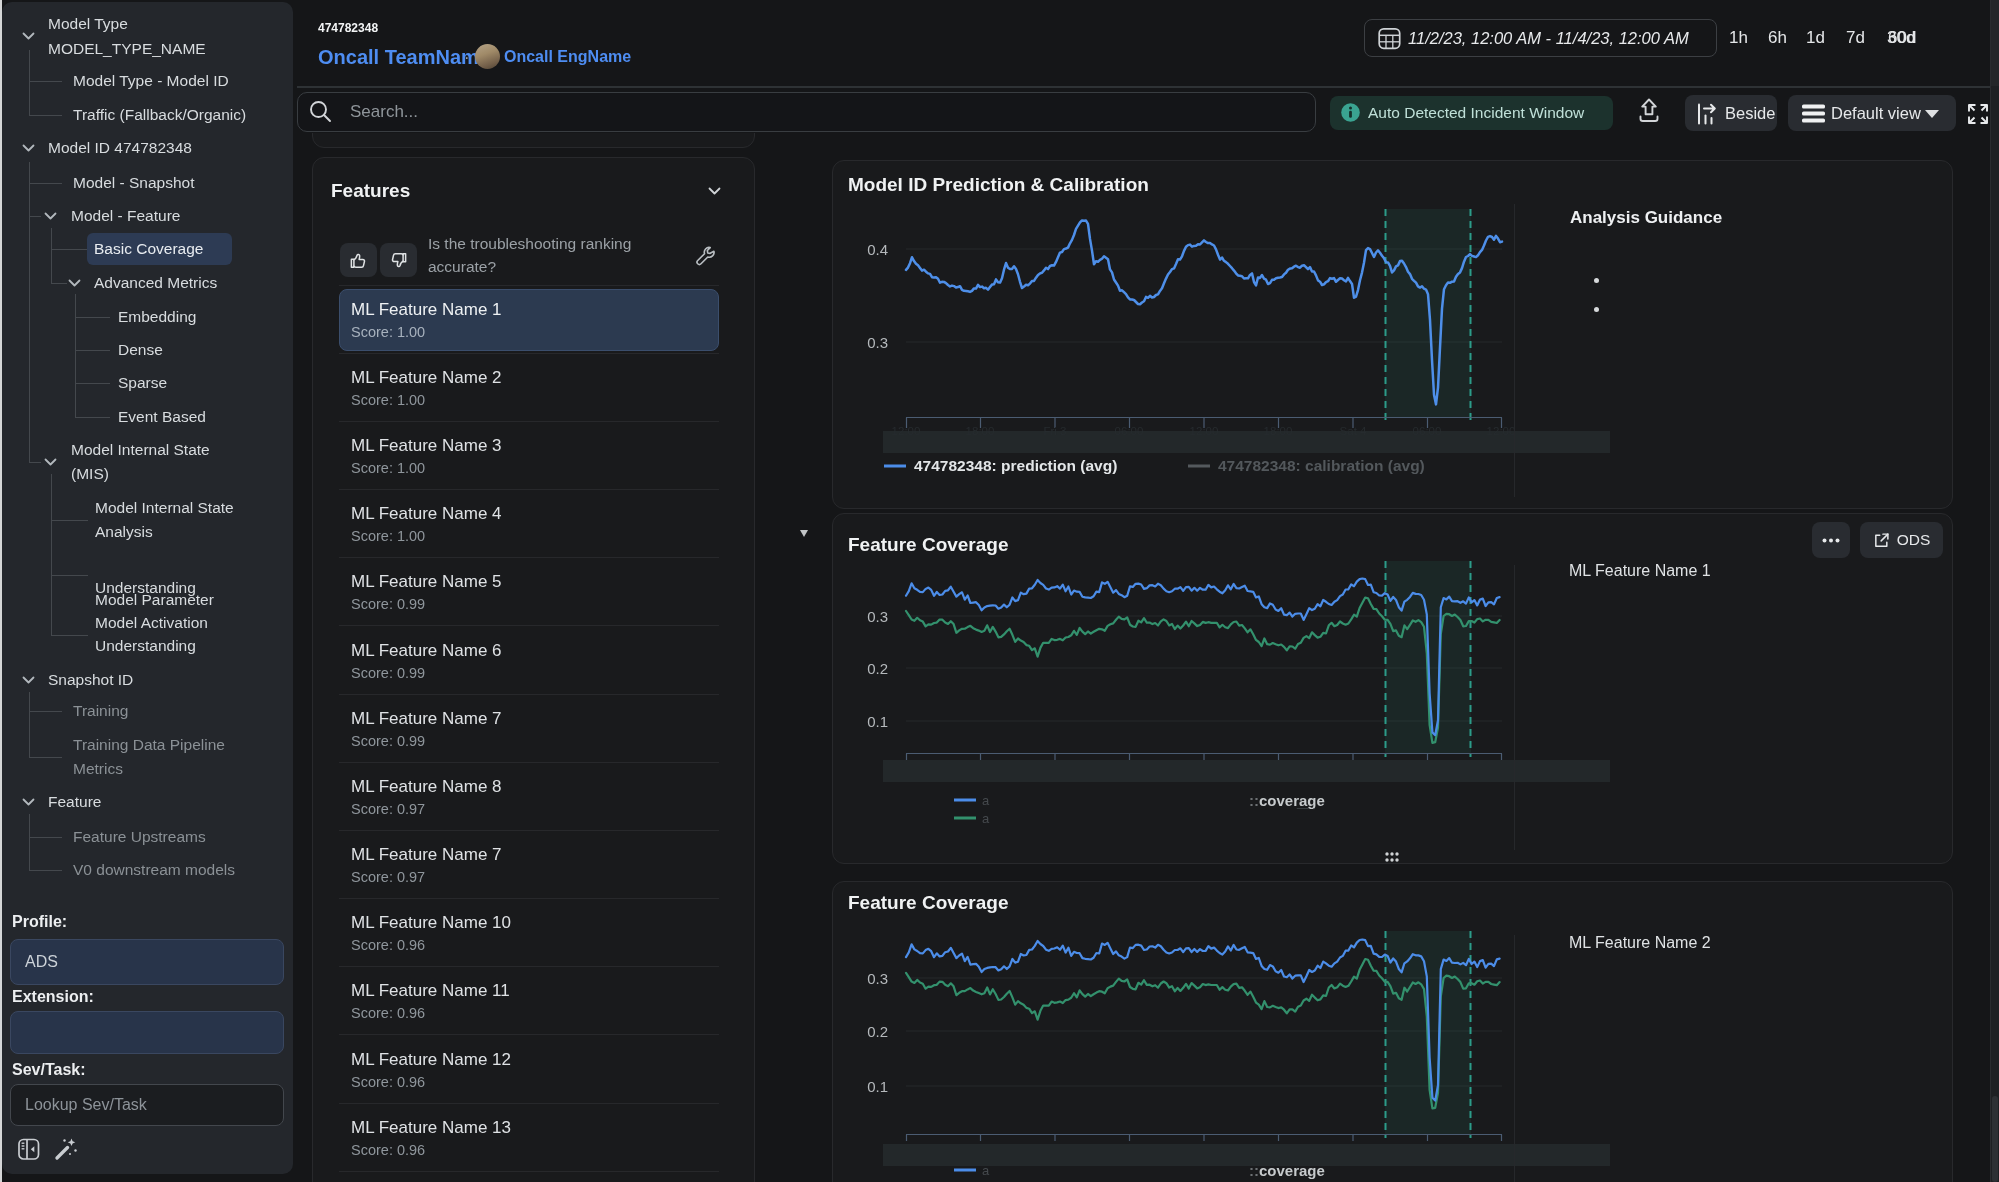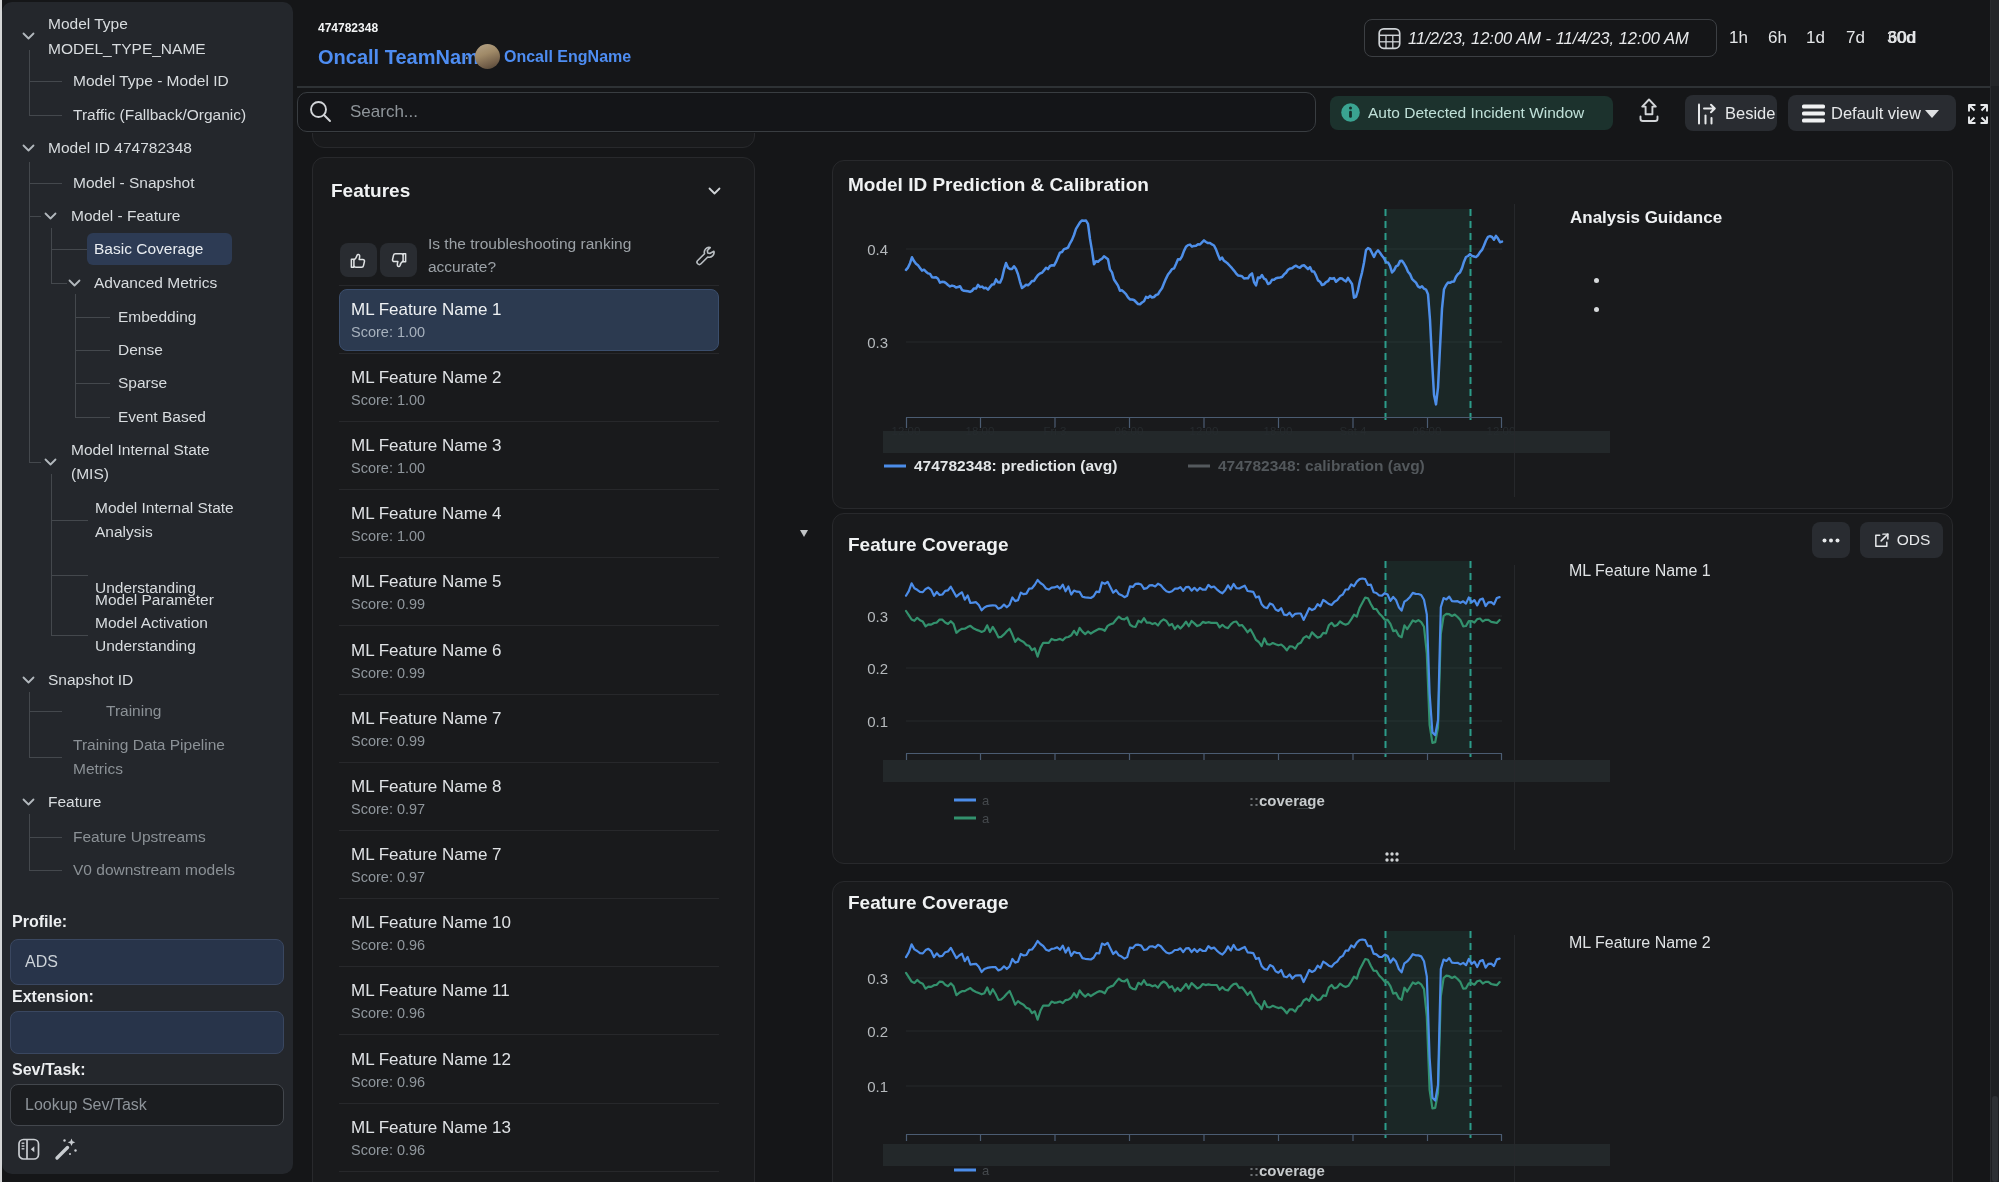--- a/index.html
+++ b/index.html
@@ -97,21 +97,21 @@
   <div class="tt" style="left:118px;top:417px;">Event Based</div>
   <div class="tt" style="left:71px;top:450px;">Model Internal State</div>
   <div class="tt" style="left:71px;top:474px;">(MIS)</div>
   <div class="tt" style="left:95px;top:508px;">Model Internal State</div>
   <div class="tt" style="left:95px;top:532px;">Analysis</div>
   <div class="tt" style="left:95px;top:564px;margin-top:36px;">Model Parameter</div>
   <div class="tt" style="left:95px;top:588px;">Understanding</div>
   <div class="tt" style="left:95px;top:623px;">Model Activation</div>
   <div class="tt" style="left:95px;top:646px;">Understanding</div>
   <div class="tt" style="left:48px;top:680px;">Snapshot ID</div>
-  <div class="tt gray" style="left:73px;top:711px;margin-left:33px;">Training</div>
+  <div class="tt gray" style="left:73px;top:711px;">Training</div>
   <div class="tt gray" style="left:73px;top:745px;">Training Data Pipeline</div>
   <div class="tt gray" style="left:73px;top:769px;">Metrics</div>
   <div class="tt" style="left:48px;top:802px;">Feature</div>
   <div class="tt gray" style="left:73px;top:837px;">Feature Upstreams</div>
   <div class="tt gray" style="left:73px;top:870px;">V0 downstream models</div>
 
   <div class="inplabel" style="left:12px;top:922px;">Profile:</div>
   <div class="sideinput" style="top:939px;height:46px;background:#28344a;border:1px solid #3a4760;"></div>
   <div class="abs" style="left:25px;top:962px;transform:translateY(-50%);font-size:16px;color:#ccd2d8;">ADS</div>
   <div class="inplabel" style="left:12px;top:997px;">Extension:</div>

